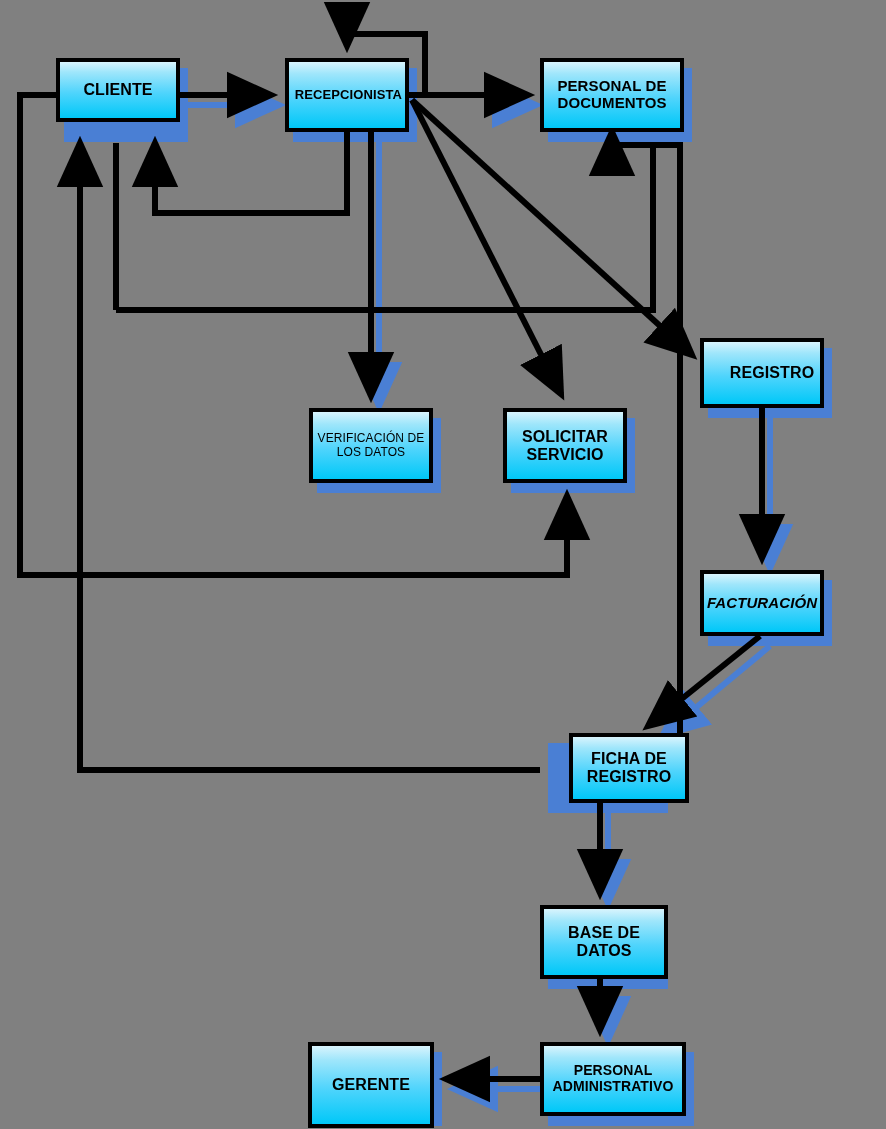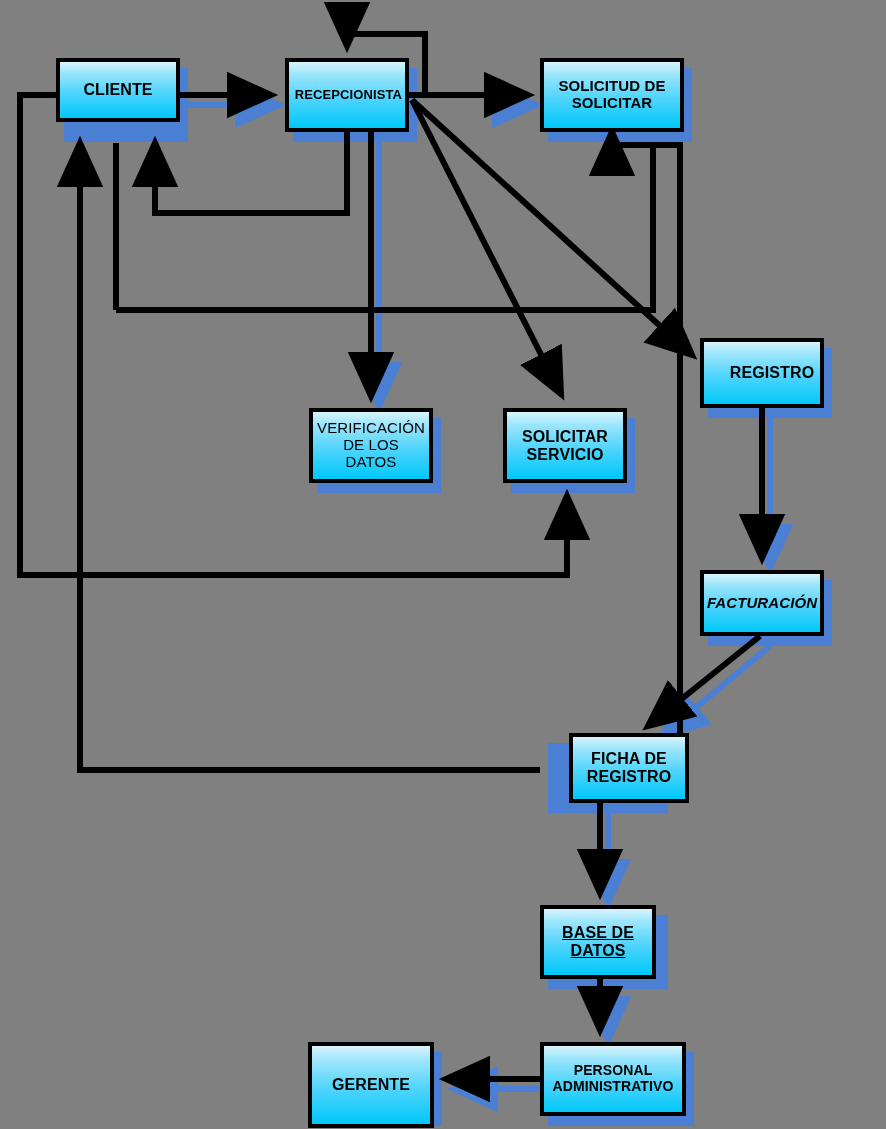--- a/index.html
+++ b/index.html
@@ -125,44 +125,44 @@
 
   <div class="node" style="left:56px;top:58px;width:124px;height:64px;font-size:16px;">
     <span class="lbl">CLIENTE</span>
   </div>
 
   <div class="node" style="left:285px;top:58px;width:124px;height:74px;font-size:13px;justify-content:flex-end;">
     <span class="lbl">RECEPCIONISTA</span>
   </div>
 
   <div class="node" style="left:540px;top:58px;width:144px;height:74px;font-size:15px;">
-    <span class="lbl">SOLICITUD DE SOLICITAR</span>
+    <span class="lbl">PERSONAL DE DOCUMENTOS</span>
   </div>
 
-  <div class="node thin" style="left:309px;top:408px;width:124px;height:75px;font-size:15px;">
+  <div class="node thin" style="left:309px;top:408px;width:124px;height:75px;font-size:12px;">
     <span class="lbl">VERIFICACIÓN DE LOS DATOS</span>
   </div>
 
   <div class="node" style="left:503px;top:408px;width:124px;height:75px;font-size:16px;">
     <span class="lbl">SOLICITAR SERVICIO</span>
   </div>
 
   <div class="node" style="left:700px;top:338px;width:124px;height:70px;font-size:16px;padding-left:20px;">
     <span class="lbl">REGISTRO</span>
   </div>
 
   <div class="node" style="left:700px;top:570px;width:124px;height:66px;font-size:15px;font-style:italic;">
     <span class="lbl">FACTURACIÓN</span>
   </div>
 
   <div class="node" style="left:540px;top:733px;width:120px;height:70px;font-size:16px;margin-left:29px;">
     <span class="lbl">FICHA DE REGISTRO</span>
   </div>
 
-  <div class="node" style="left:540px;top:905px;width:116px;height:74px;font-size:16px;text-decoration:underline;">
+  <div class="node" style="left:540px;top:905px;width:128px;height:74px;font-size:16px;">
     <span class="lbl">BASE DE DATOS</span>
   </div>
 
   <div class="node" style="left:540px;top:1042px;width:146px;height:74px;font-size:14px;">
     <span class="lbl">PERSONAL ADMINISTRATIVO</span>
   </div>
 
   <div class="node" style="left:308px;top:1042px;width:126px;height:86px;font-size:16px;">
     <span class="lbl">GERENTE</span>
   </div>

